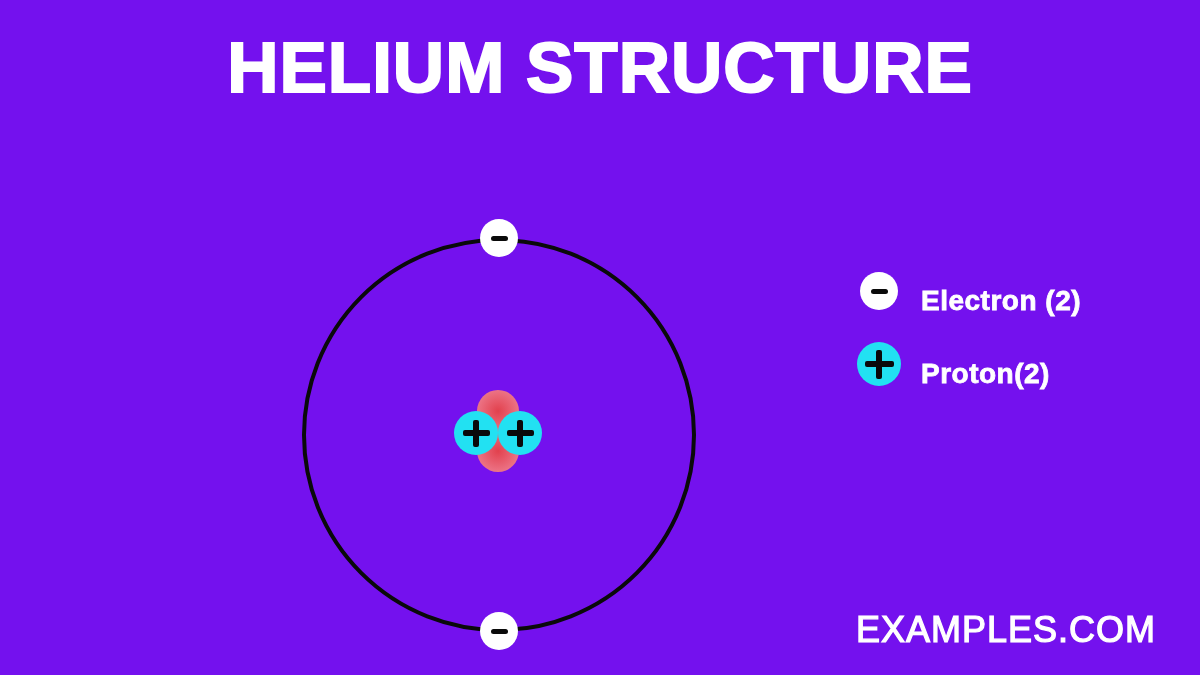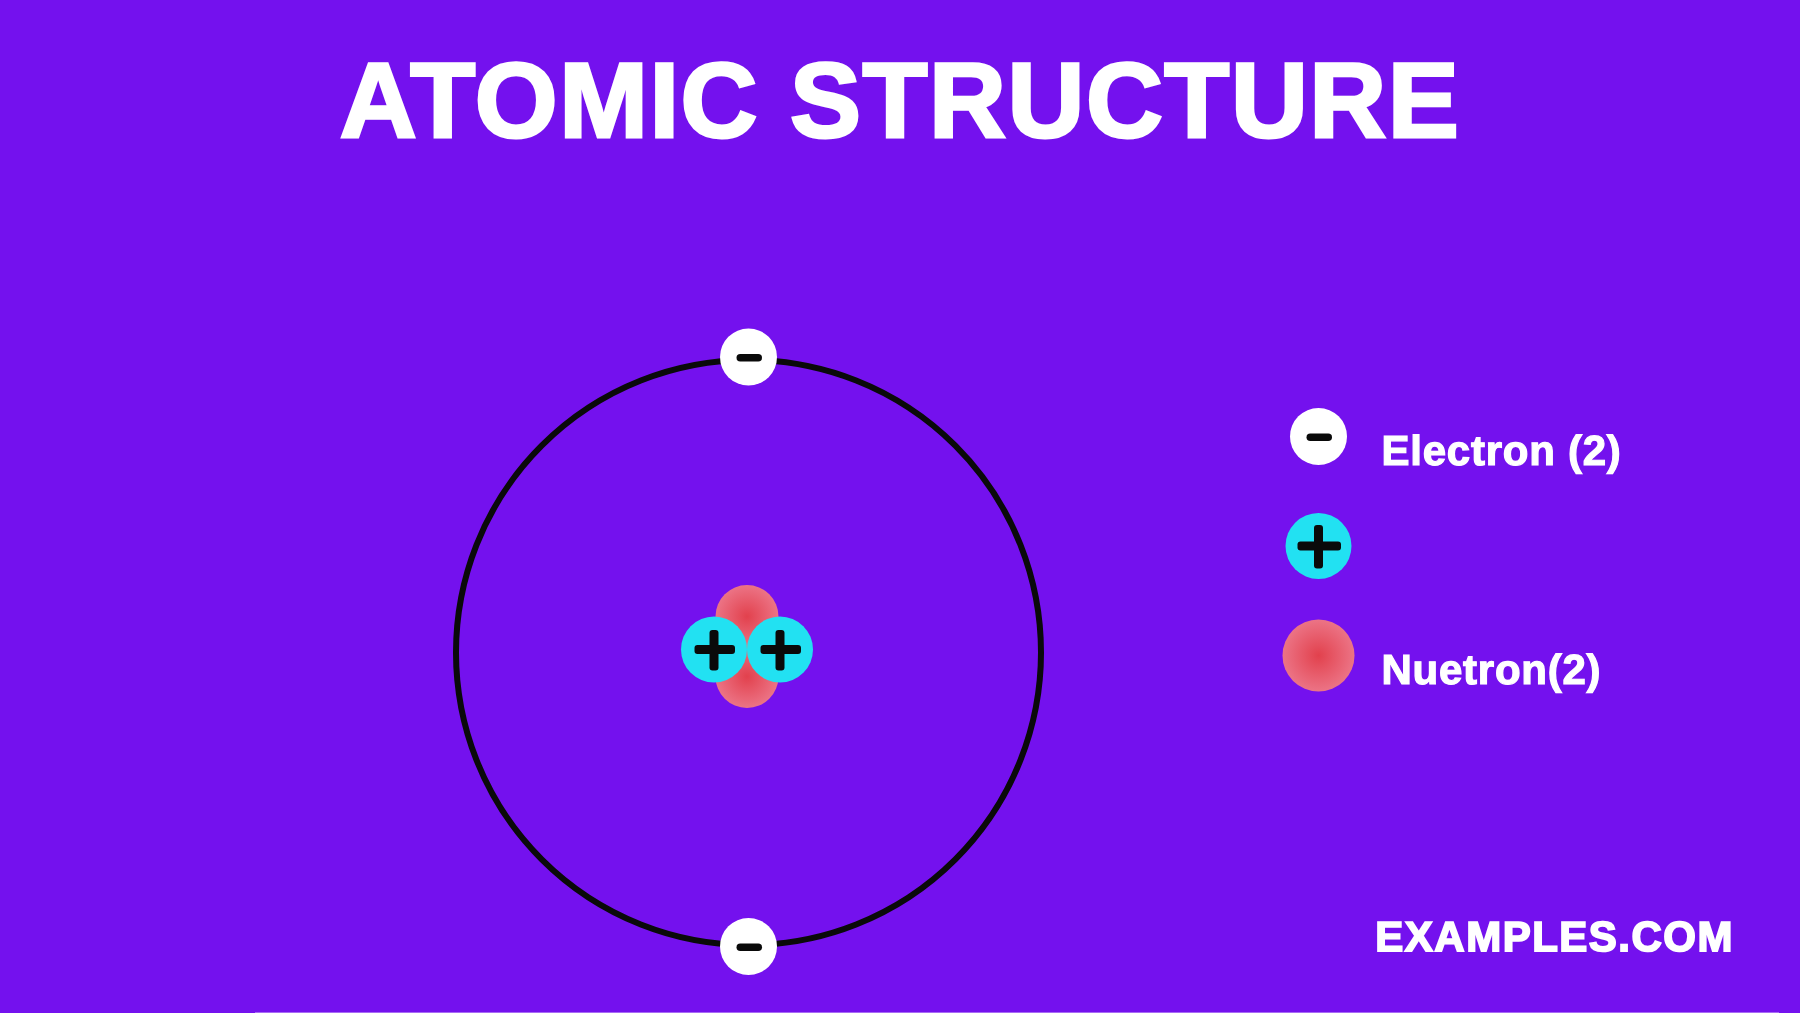--- a/index.html
+++ b/index.html
@@ -143,33 +143,33 @@
     white-space: nowrap;
     margin-top: 19px;
   }
 
   
   .brand {
     position: absolute;
     right: 44px;
     top: 609px;
     color: #ffffff;
-    font-weight: 700;
-    font-size: 28px;
+    font-weight: 400;
+    font-size: 36px;
     letter-spacing: 1px;
     -webkit-text-stroke: 1.2px #ffffff;
   }
 </style>
 </head>
 <body>
 
 <div class="page">
 
   <h1 class="title">
-    <span>ATOMIC STRUCTURE</span><br>
+    <span>HELIUM STRUCTURE</span><br>
   </h1>
 
   <div>
 
     <div class="orbit"></div>
 
     <div class="particle neutron neutron-top"></div>
     <div class="particle neutron neutron-bottom"></div>
 
     <div class="particle proton proton-left">
@@ -207,26 +207,21 @@
 
     <div class="legend-row">
       <div class="legend-icon-col">
         <div class="legend-icon legend-proton">
           <span class="plus-shape">
               <span class="h"></span>
               <span class="v"></span>
             </span>
         </div>
       </div>
-    </div>
-
-    <div class="legend-row">
-      <div class="legend-icon-col">
-        <div class="legend-icon legend-neutron"></div>
-      </div>
-      <div class="legend-label">Nuetron(2)</div>
-    </div>
+      <div class="legend-label">Proton(2)</div>
+    </div>
+
 
   </div>
 
   <div class="brand">EXAMPLES.COM</div>
 
 </div>
 
 </body></html>

